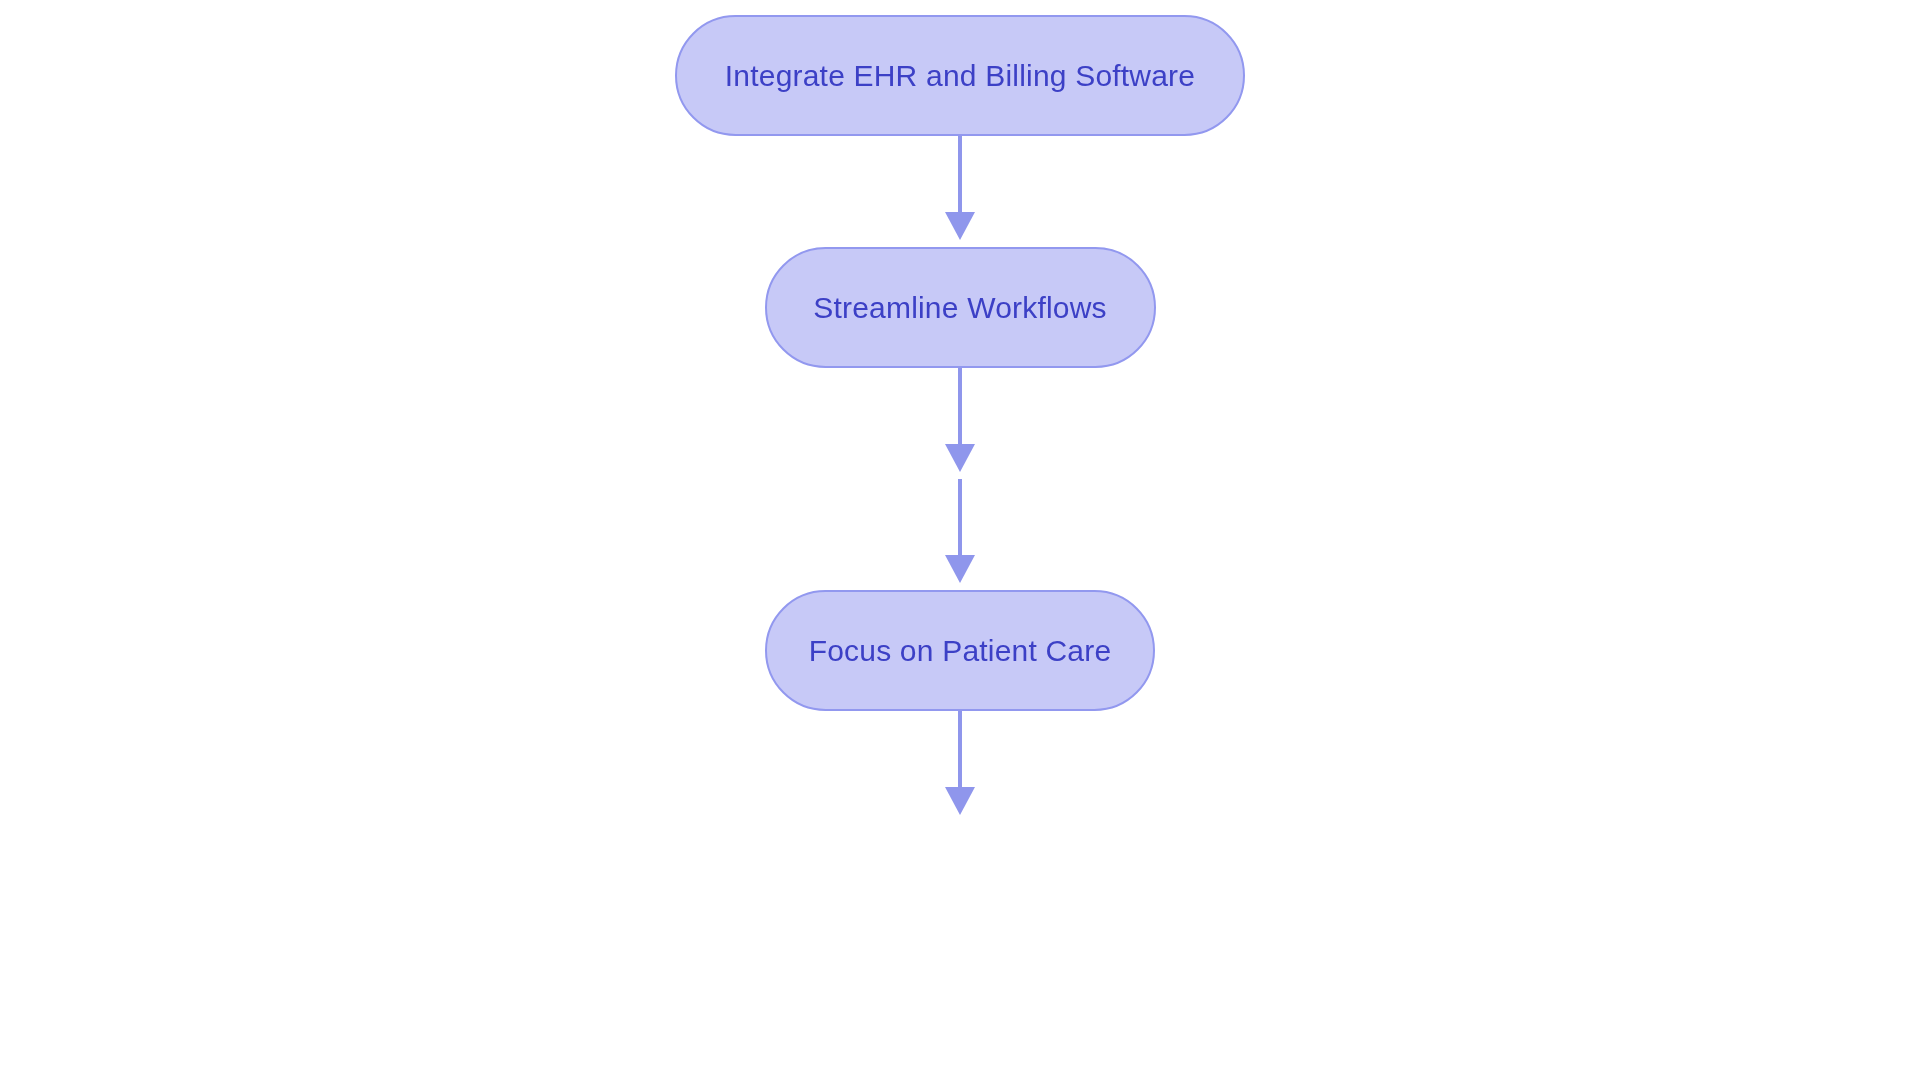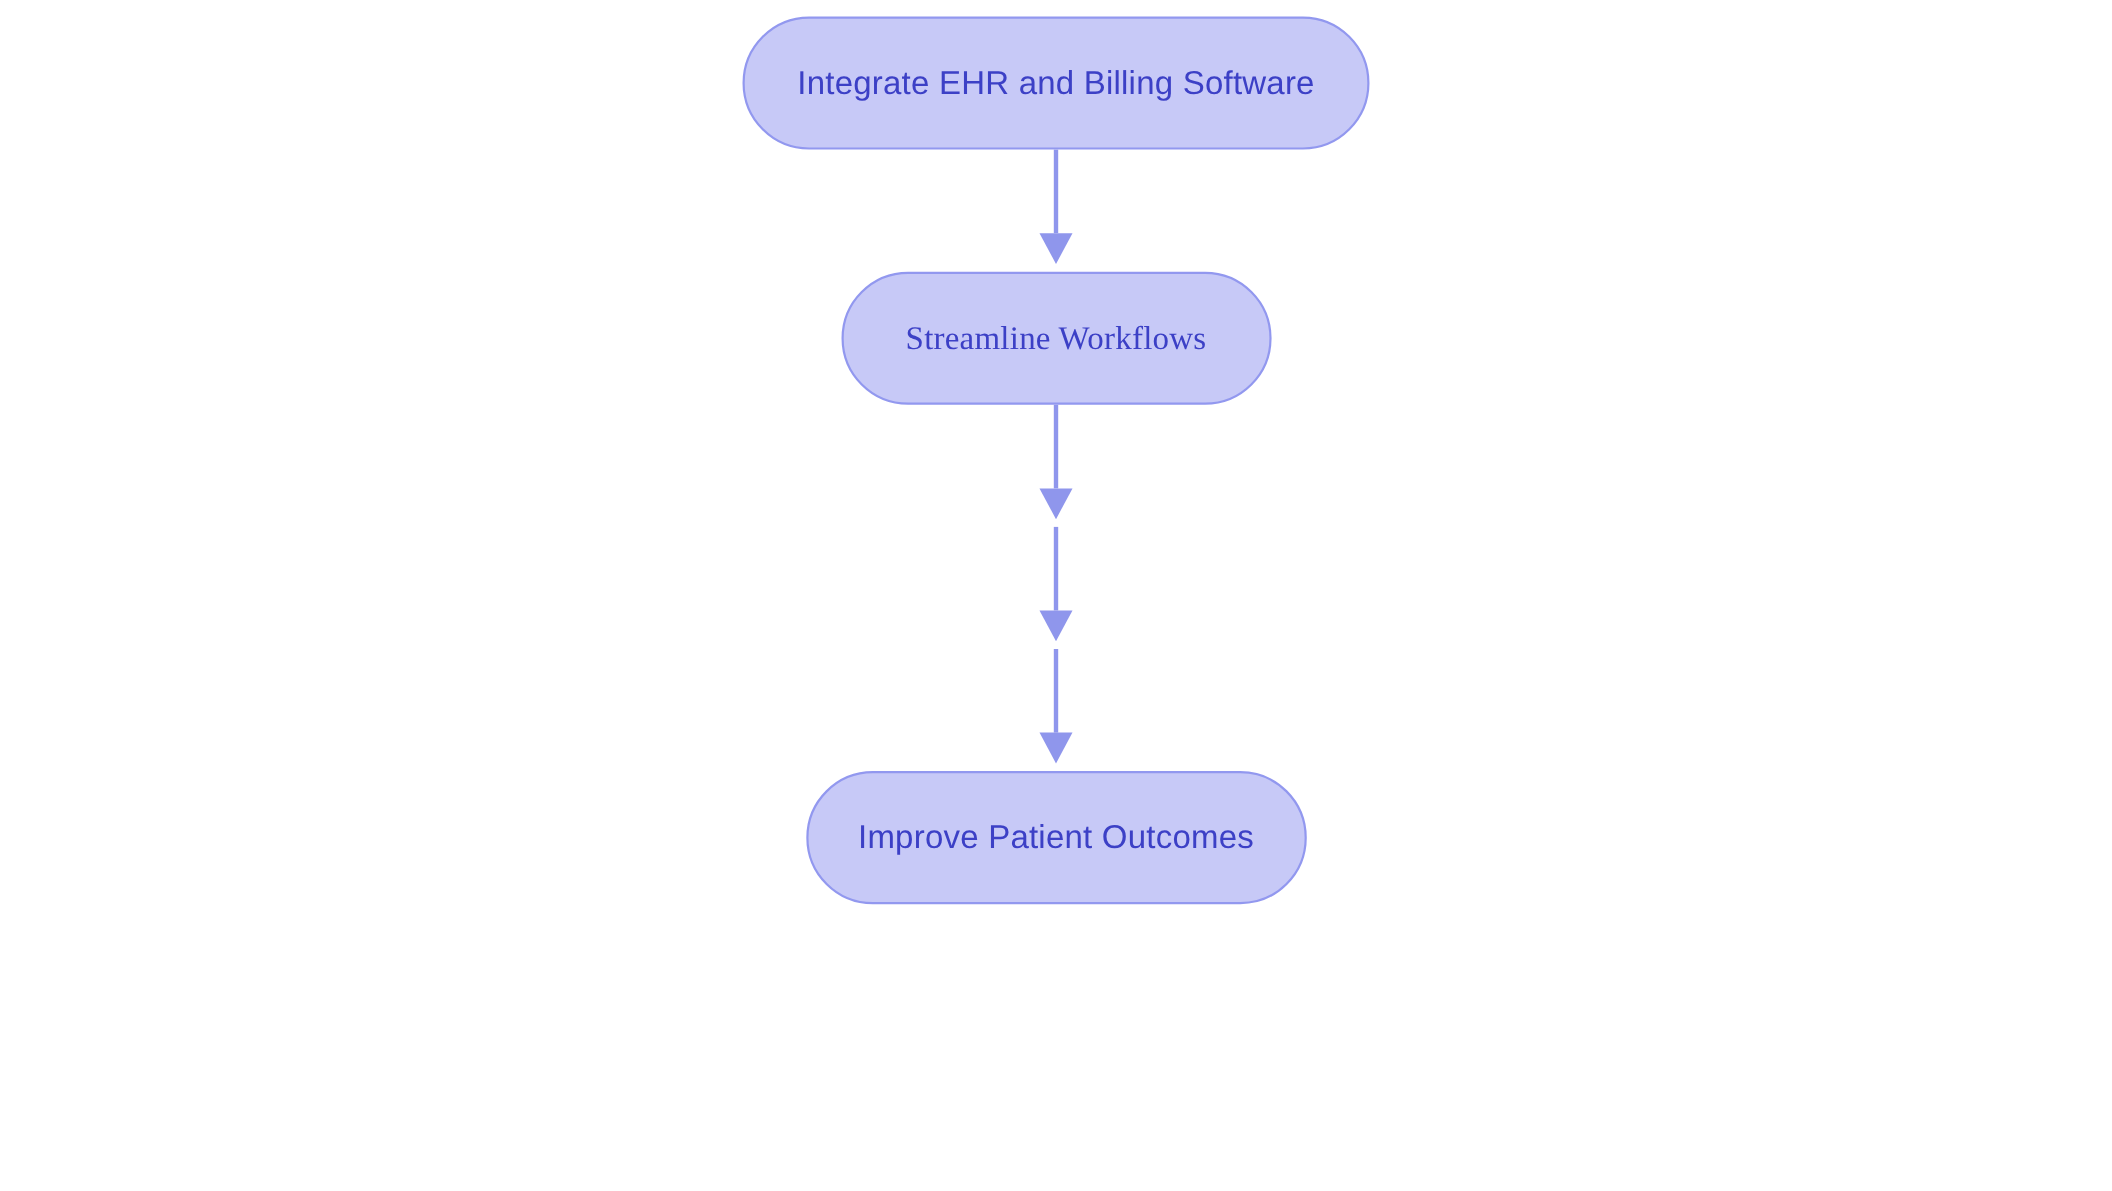--- a/index.html
+++ b/index.html
@@ -31,21 +31,21 @@
     justify-content: center;
     flex: 0 0 auto;
   }
   .node-label {
     color: var(--text-color, #3c40c6);
     font-size: 30px;
     letter-spacing: 0.2px;
     white-space: nowrap;
   }
   .n1 { width: 570px; }
-  .n2 { width: 391px; font-family: Liberation Serif, serif; }
+  .n2 { width: 391px; }
   .n3 { width: 508px; }
   .n4 { width: 390px; }
   .n5 { width: 455px; }
   .arrow {
     height: 111px;
     width: 30px;
     flex: 0 0 auto;
     display: flex;
     flex-direction: column;
     align-items: center;
@@ -86,23 +86,23 @@
     <div class="arrow-line"></div>
     <div class="arrow-head"></div>
   </div>
 
 
   <div class="arrow">
     <div class="arrow-line"></div>
     <div class="arrow-head"></div>
   </div>
 
+  <div class="node n4">
+    <span class="node-label">Focus on Patient Care</span>
+  </div>
 
   <div class="arrow">
     <div class="arrow-line"></div>
     <div class="arrow-head"></div>
   </div>
 
-  <div class="node n5">
-    <span class="node-label">Improve Patient Outcomes</span>
-  </div>
 
 </div>
 
 </body></html>

